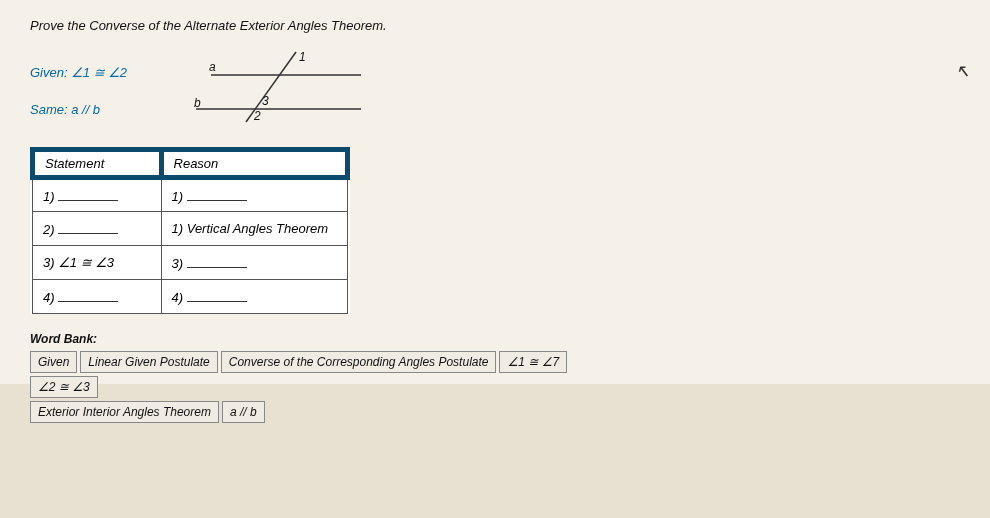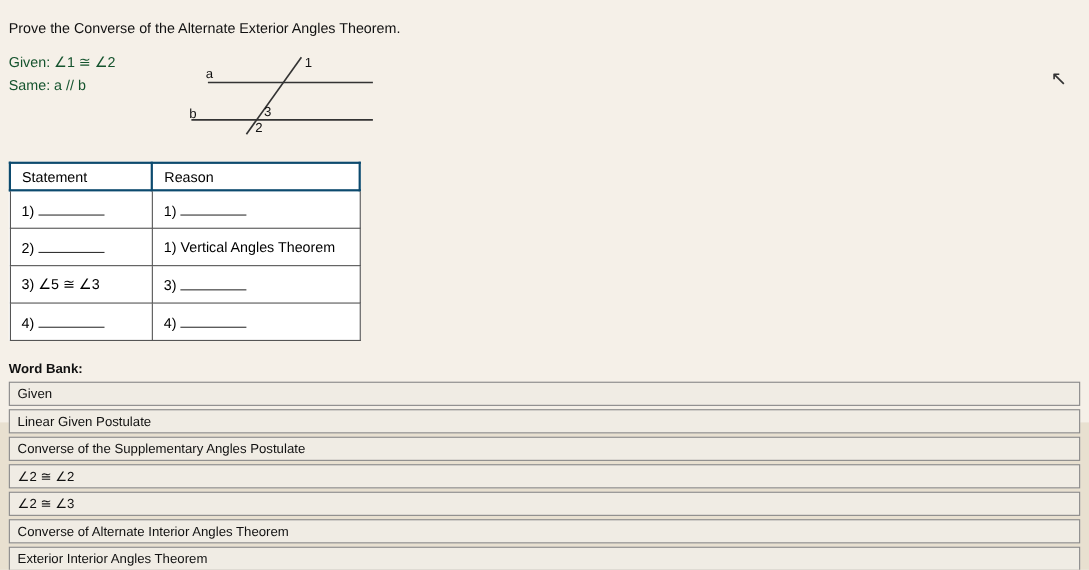--- a/index.html
+++ b/index.html
@@ -10,22 +10,23 @@
       width: 990px;
       height: 518px;
       overflow: hidden;
       position: relative;
     }
 
     .page {
       background: #f5f0e8;
       width: 990px;
       height: 384px;
-      padding: 18px 8px;
+      padding: 18px 30px;
       position: relative;
+      font-style: italic;
     }
 
     .problem-title {
       font-size: 13px;
       margin-bottom: 14px;
       color: #111;
     }
 
     .given-prove-section {
       display: flex;
@@ -33,21 +34,22 @@
       margin-bottom: 20px;
     }
 
     .given-prove-text {
       margin-right: 24px;
     }
 
     .given-prove-text p {
       font-size: 13px;
       line-height: 1.6;
-      color: #14532d;
+      color: #0369a1;
+      margin-top: 16px;
     }
 
     .diagram {
       position: relative;
       width: 220px;
       height: 80px;
     }
 
     .diagram svg {
       position: absolute;
@@ -56,21 +58,21 @@
     }
 
     .proof-table {
       border-collapse: collapse;
       width: 320px;
       margin-bottom: 18px;
       background: white;
     }
 
     .proof-table th {
-      border: 2px solid #0c4a6e;
+      border: 5px solid #0c4a6e;
       padding: 4px 10px;
       text-align: left;
       font-weight: normal;
       font-size: 13px;
       background: white;
     }
 
     .proof-table td {
       border: 1px solid #555;
       padding: 5px 10px;
@@ -97,21 +99,20 @@
       font-weight: bold;
       margin-bottom: 5px;
       color: #111;
     }
 
     .word-bank-row {
       display: flex;
       flex-wrap: wrap;
       gap: 3px;
       margin-bottom: 3px;
-      flex-direction: column;
     }
 
     .word-bank-item {
       border: 1px solid #888;
       background: #f0ece4;
       padding: 3px 7px;
       font-size: 12px;
       color: #111;
       cursor: pointer;
       white-space: nowrap;
@@ -173,41 +174,40 @@
     <tbody>
       <tr>
         <td class="statement-col">1) <span class="underline-field"></span></td>
         <td class="reason-col">1) <span class="underline-field"></span></td>
       </tr>
       <tr>
         <td class="statement-col">2) <span class="underline-field"></span></td>
         <td class="reason-col">1) Vertical Angles Theorem</td>
       </tr>
       <tr>
-        <td class="statement-col">3) ∠5 ≅ ∠3</td>
+        <td class="statement-col">3) ∠1 ≅ ∠3</td>
         <td class="reason-col">3) <span class="underline-field"></span></td>
       </tr>
       <tr>
         <td class="statement-col">4) <span class="underline-field"></span></td>
         <td class="reason-col">4) <span class="underline-field"></span></td>
       </tr>
     </tbody>
   </table>
 
   <div class="word-bank-section">
     <div class="word-bank-label">Word Bank:</div>
     <div class="word-bank-row">
       <span class="word-bank-item">Given</span>
       <span class="word-bank-item">Linear Given Postulate</span>
-      <span class="word-bank-item">Converse of the Supplementary Angles Postulate</span>
-      <span class="word-bank-item">∠2 ≅ ∠2</span>
+      <span class="word-bank-item">Converse of the Corresponding Angles Postulate</span>
+      <span class="word-bank-item">∠1 ≅ ∠7</span>
     </div>
     <div class="word-bank-row">
       <span class="word-bank-item">∠2 ≅ ∠3</span>
-      <span class="word-bank-item">Converse of Alternate Interior Angles Theorem</span>
     </div>
     <div class="word-bank-row">
       <span class="word-bank-item">Exterior Interior Angles Theorem</span>
       <span class="word-bank-item">a // b</span>
     </div>
   </div>
 
   <div class="cursor-arrow">↖</div>
 </div>
 

